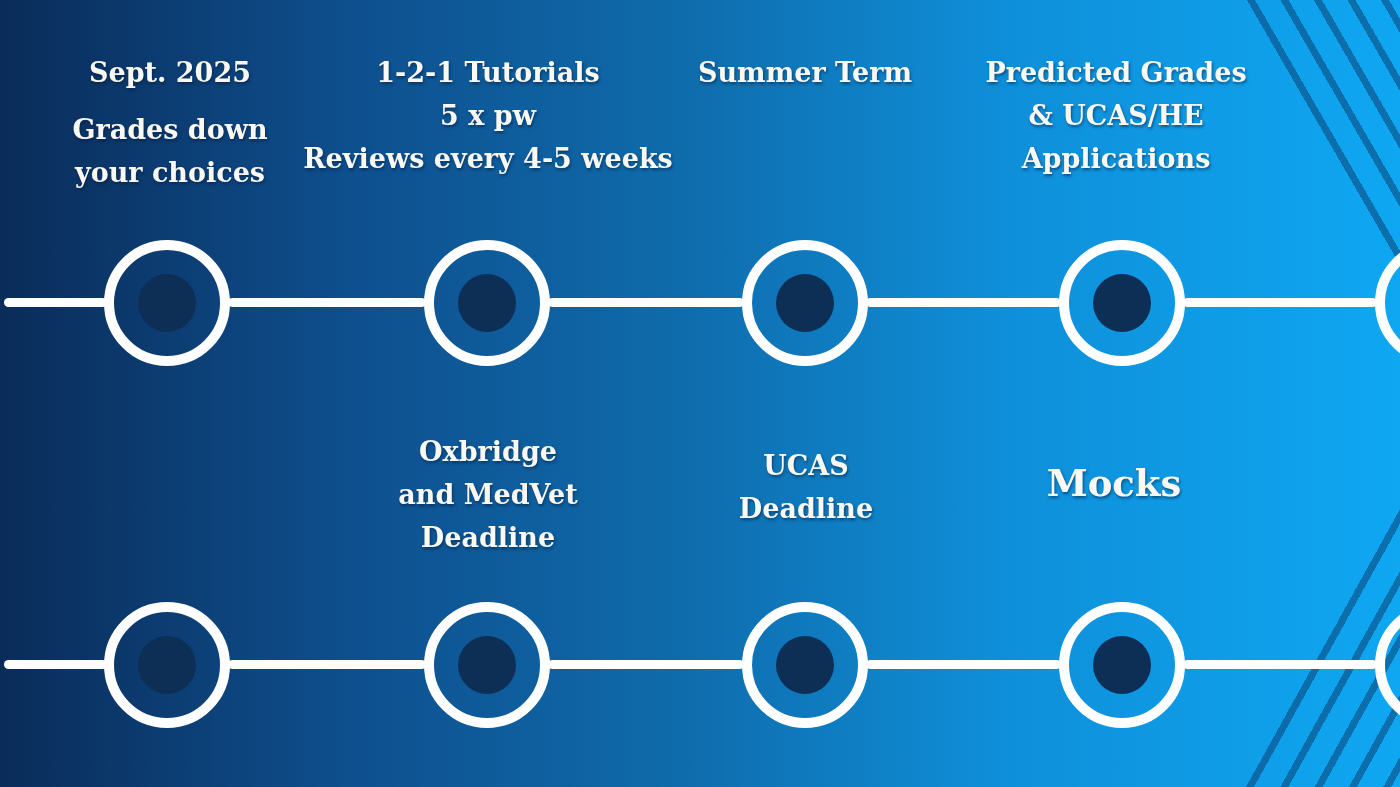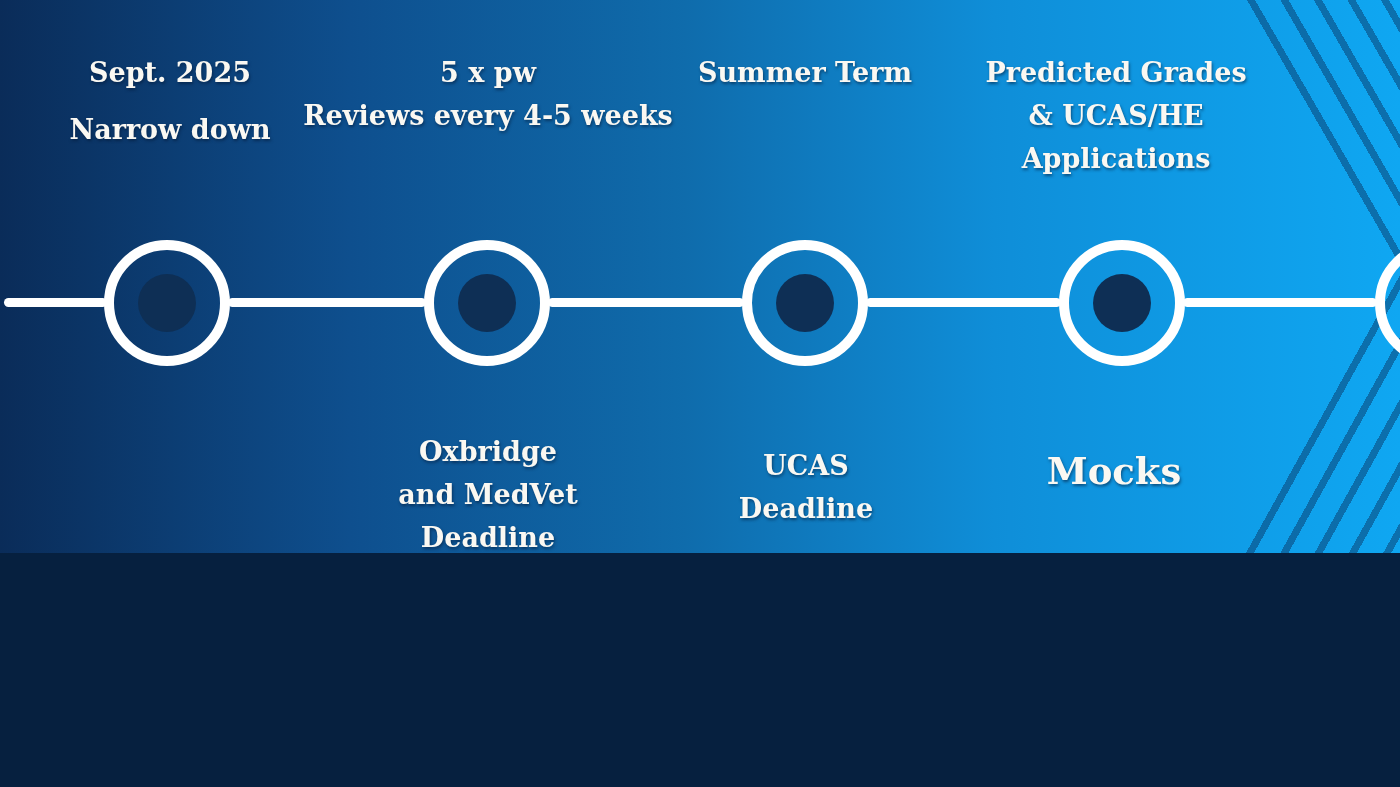--- a/index.html
+++ b/index.html
@@ -1,18 +1,18 @@
 <!DOCTYPE html>
 <html><head>
 <meta charset="utf-8">
 <style>
   html,body{margin:0;padding:0;background:#06203f;}
   .canvas{
     position:relative;
-    width:1400px;height:553px;
+    width:1400px;height:787px;
     overflow:hidden;
     background:linear-gradient(90deg,
       #0a2c59 0%,
       #0e4f8e 25%,
       #0f6cac 49%,
       #0f8ed8 71%,
       #0fa7f2 100%);
     font-family:"DejaVu Serif","Liberation Serif",serif;
   }
 
@@ -101,24 +101,26 @@
   <div class="node" style="left:742px;top:602px">
       <div class="dot"></div>
     </div>
   <div class="node" style="left:1059px;top:602px">
       <div class="dot"></div>
     </div>
   <div class="node" style="left:1375px;top:602px"></div>
 
   <div class="label" style="left:170px;top:51px">
     <p class="hd">Sept. 2025</p>
-    <p>Narrow down</p>
+    <p>Grades down</p>
+    <p>your choices</p>
   </div>
 
   <div class="label" style="left:488px;top:51px">
+    <p>1-2-1 Tutorials</p>
     <p>5 x pw</p>
     <p>Reviews every 4-5 weeks</p>
   </div>
 
   <div class="label" style="left:805px;top:51px">
     <p>Summer Term</p>
   </div>
 
   <div class="label" style="left:1116px;top:51px">
     <p>Predicted Grades</p>
@@ -131,17 +133,17 @@
     <p>Oxbridge</p>
     <p>and MedVet</p>
     <p>Deadline</p>
   </div>
 
   <div class="label" style="left:806px;top:444px">
     <p>UCAS</p>
     <p>Deadline</p>
   </div>
 
-  <div class="label" style="left:1114px;top:446px">
+  <div class="label" style="left:1114px;top:458px">
     <p class="big">Mocks</p>
   </div>
 
 </div>
 
 </body></html>

